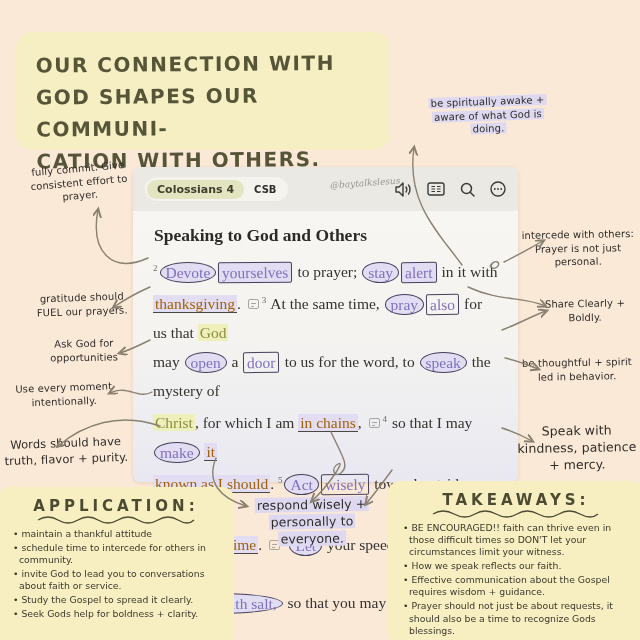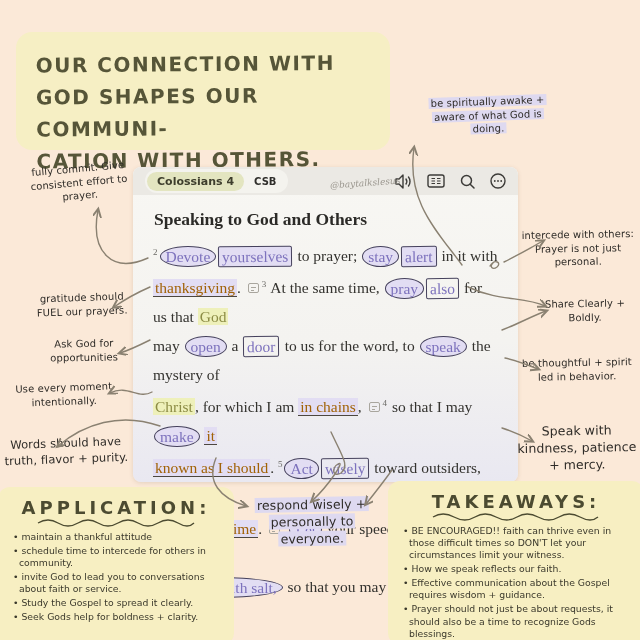--- a/index.html
+++ b/index.html
@@ -18,21 +18,21 @@
     white-space:pre-line; font-size:20px; line-height:1.6; font-weight:600;
     letter-spacing:1.5px; color:#565538; transform:rotate(-0.5deg);
   }
   
   .app-card {
     position:absolute; left:133px; top:167px; width:385px; height:315px;
     background:linear-gradient(180deg,#f8f7f3 0%,#f4f3f0 55%,#e9e8f1 100%);
     border-radius:8px; box-shadow:0 1px 4px rgba(120,100,80,.18);
   }
   .app-header {
-    height:28px; background:#ebe9e4; border-radius:8px 8px 0 0;
+    height:44px; background:#ebe9e4; border-radius:8px 8px 0 0;
     display:flex; align-items:center; padding:0 12px; position:relative;
   }
   .ref-capsule {
     display:flex; align-items:center; background:#f4f3ee; border-radius:15px;
     padding:2px; height:24px;
   }
   .pill-ref {
     background:#e3e5c0; color:#3e3e2c; border-radius:12px; padding:3px 10px;
     font-size:11px; font-weight:600; cursor:pointer;
   }
@@ -91,21 +91,21 @@
   .n-thought  { left:518px; top:356px; width:118px; transform:rotate(-1deg); }
   .n-speak    { left:514px; top:423px; width:126px; font-size:12.5px; transform:rotate(-1deg); }
   .n-respond  { left:248px; top:497px; width:128px; font-size:12.5px; transform:rotate(-1deg); }
   
   .sticky {
     position:absolute; background:#f7efc2; border-radius:12px; padding:10px 12px;
   }
   .sticky-app { left:-2px; top:487px; width:236px; height:158px; }
   .sticky-take{ left:388px; top:481px; width:256px; height:164px; }
   .sticky h2 {
-    text-align:center; font-size:18px; font-weight:600; letter-spacing:4px;
+    text-align:center; font-size:15px; font-weight:600; letter-spacing:4px;
     color:#4c4b31;
   }
   .wavy { display:block; margin:1px auto 4px; }
   .sticky ul { list-style:none; }
   .sticky li {
     font-size:9.3px; font-weight:500; color:#3b392c; line-height:1.3;
     padding-left:9px; text-indent:-6px; margin-bottom:2px;
   }
   .sticky li::before { content:"• "; }
   

